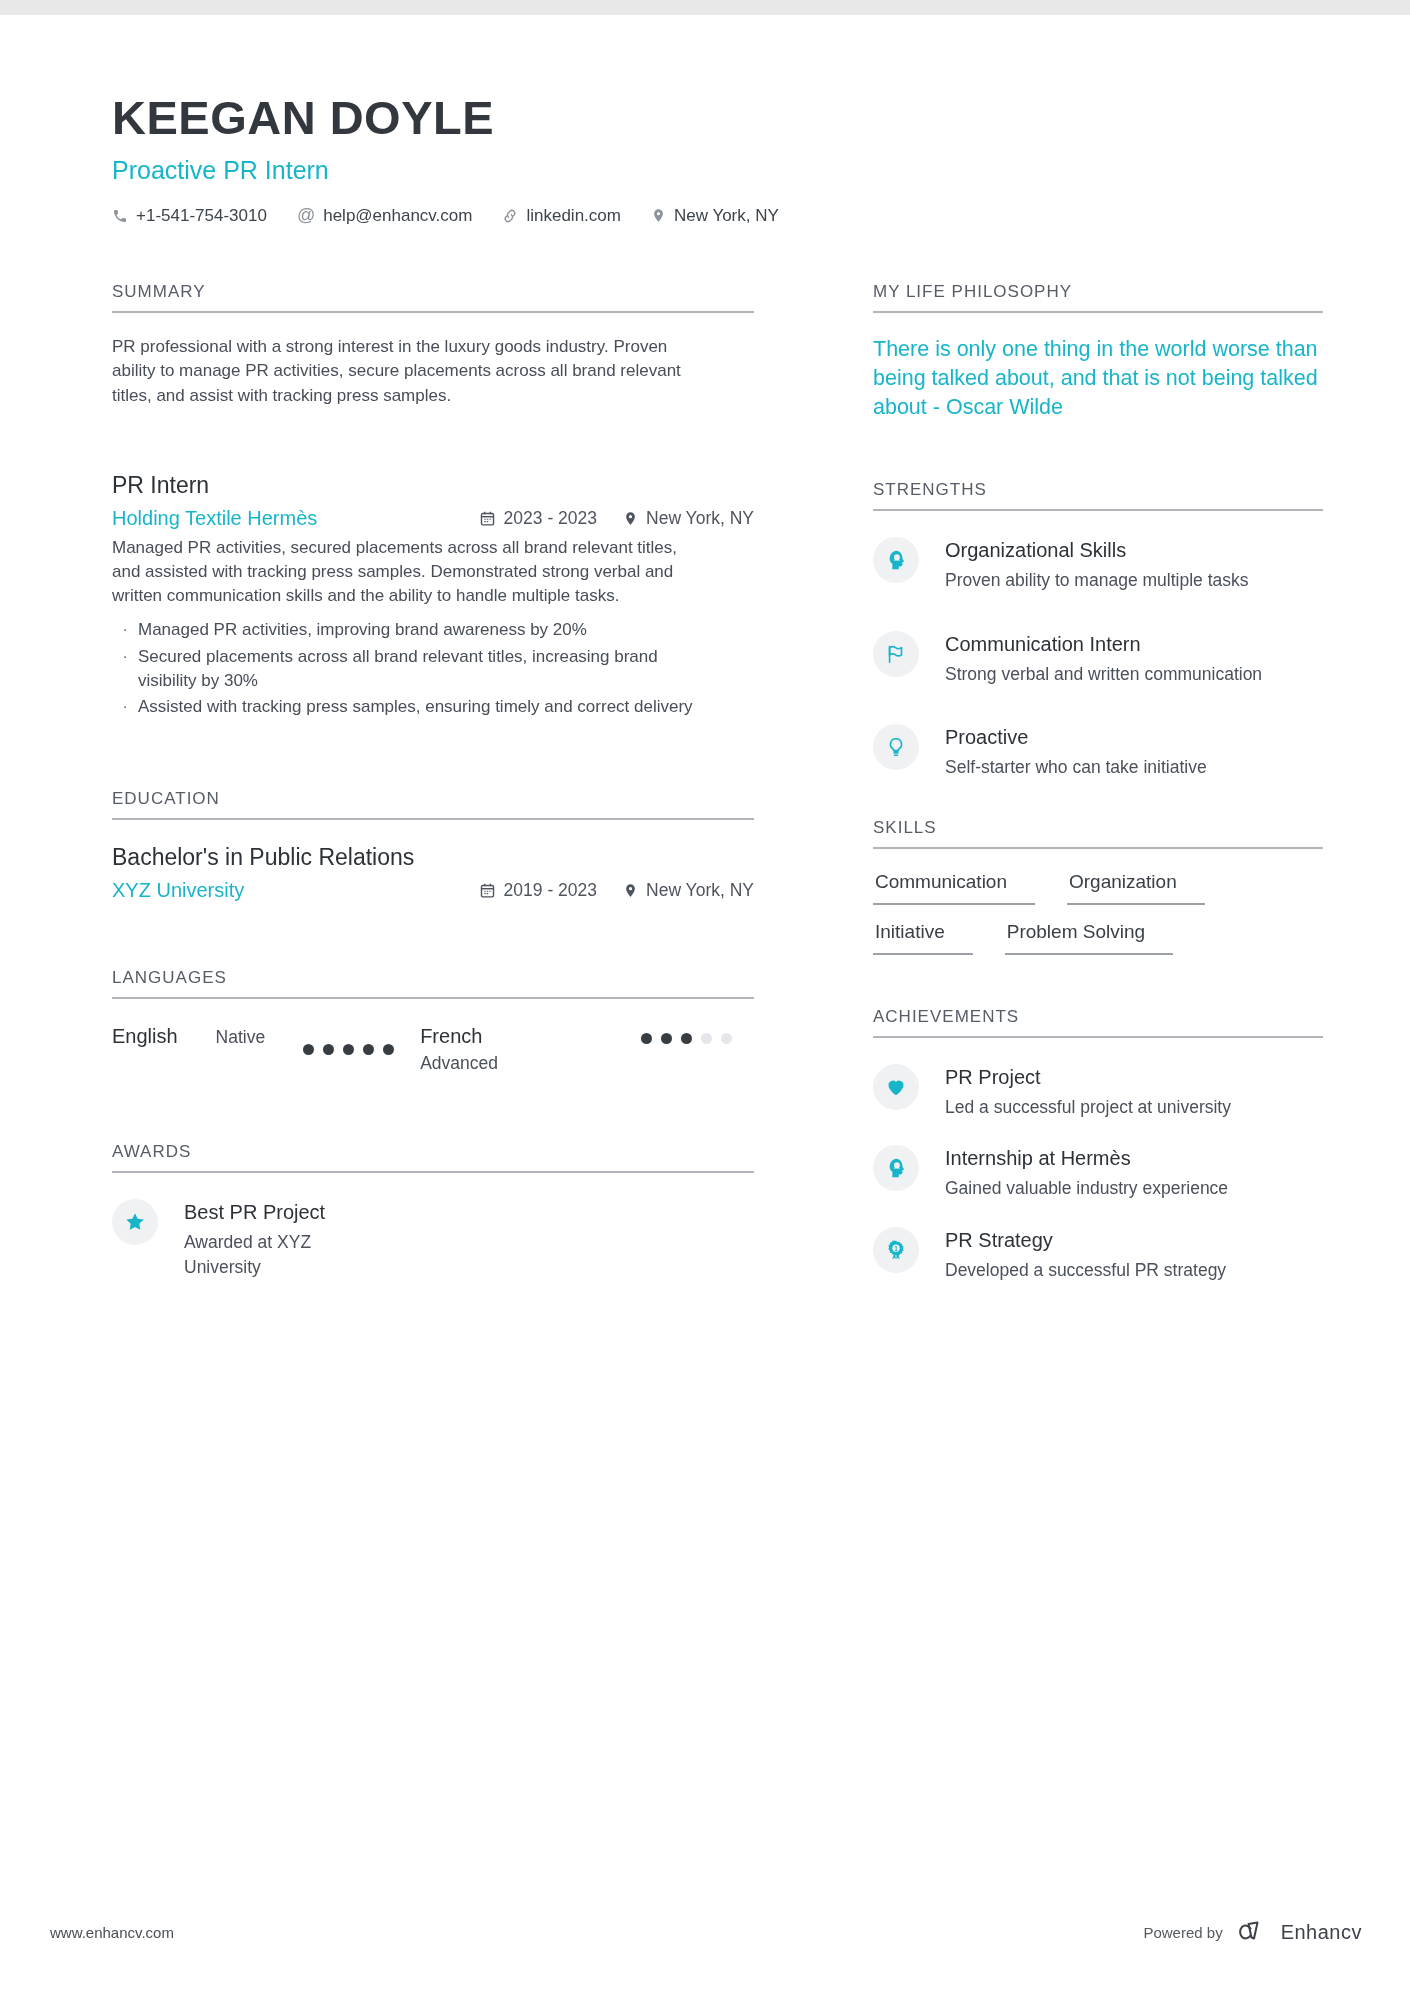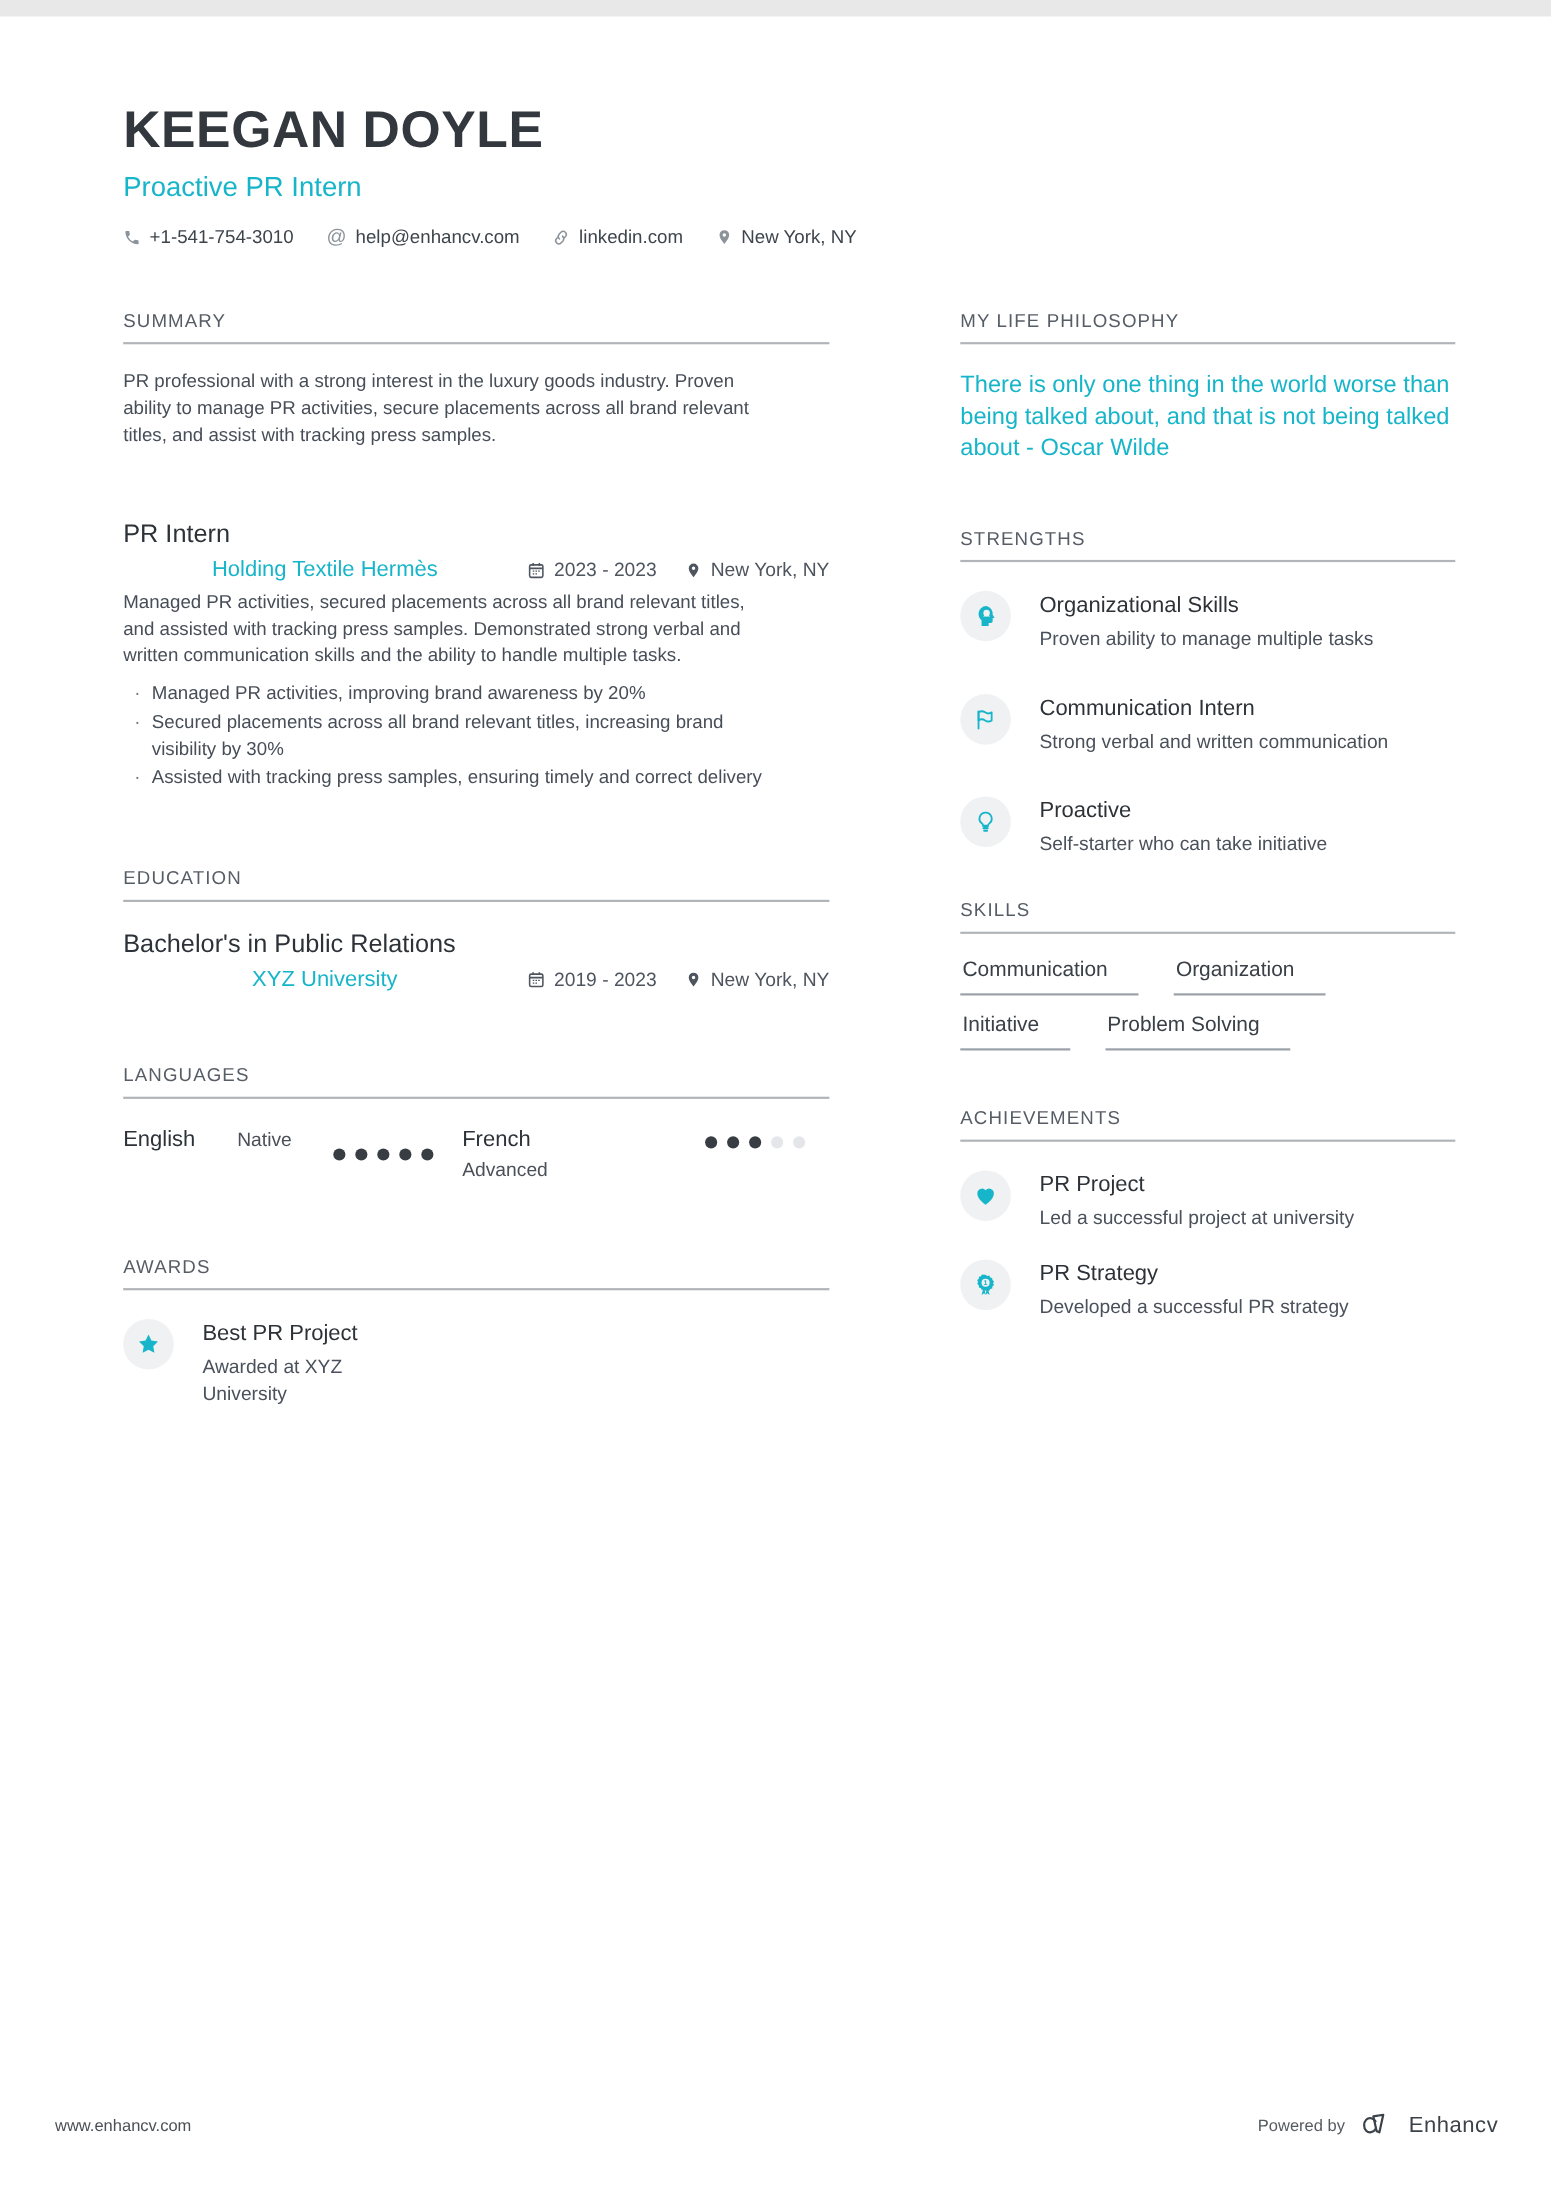--- a/index.html
+++ b/index.html
@@ -33,21 +33,21 @@
     font-size:17px;color:#565d66;letter-spacing:1px;
     padding-bottom:9px;border-bottom:2px solid #b1b5ba;
   }
 
   
   .summary-text{margin-top:22px;font-size:17px;line-height:1.42;max-width:580px;color:#474e58;}
   .sec-summary{margin-bottom:64px;}
 
   
   .role-title{margin-top:24px;font-size:23px;color:#2c3238;}
-  .meta-row{display:flex;align-items:center;margin-top:8px;text-align:center;}
+  .meta-row{display:flex;align-items:center;margin-top:8px;}
   .org-name{font-size:20px;color:#17b5c9;flex:1 1 auto;}
   .meta-group{display:flex;align-items:center;gap:8px;font-size:17.5px;color:#4e555e;white-space:nowrap;}
   .meta-group + .meta-group{margin-left:26px;}
   .meta-group svg{display:block;color:#4e555e;}
   .exp-desc{margin-top:6px;font-size:17px;line-height:1.42;max-width:585px;color:#474e58;}
   .bullets{margin-top:10px;}
   .bullet{display:flex;font-size:17px;line-height:1.4;color:#474e58;margin-top:3px;}
   .bullet-marker{flex:0 0 26px;color:#70767d;text-align:center;line-height:1.4;}
   .bullet-text{max-width:555px;}
   .sec-experience{margin-bottom:70px;}
@@ -355,20 +355,33 @@
                 <svg width="22" height="22" viewBox="0 0 24 24" fill="currentColor">
                     <path d="M12 21s-8.2-5.4-8.2-11.2A4.7 4.7 0 0 1 12 6.6a4.7 4.7 0 0 1 8.2 3.2C20.2 15.6 12 21 12 21z"></path>
                   </svg>
               </div>
               <div class="icon-item-body">
                 <div class="icon-item-title">PR Project</div>
                 <div class="icon-item-desc ach-desc">Led a successful project at university</div>
               </div>
             </div>
 
+            <div class="icon-item">
+              <div class="icon-circle">
+                <svg width="22" height="22" viewBox="0 0 24 24" fill="currentColor">
+                    <path d="M13 2a8 8 0 0 0-8 8c0 2.5 1.2 4.7 3 6.1V22h7v-3h2a2 2 0 0 0 2-2v-3h2l-2-3.3A8 8 0 0 0 13 2z"></path>
+                    <circle cx="13" cy="9" r="3.2" fill="#f0f1f3"></circle>
+                    <path d="M13 9l3.5 3.5h-7z" fill="#f0f1f3"></path>
+                  </svg>
+              </div>
+              <div class="icon-item-body">
+                <div class="icon-item-title">Internship at Hermès</div>
+                <div class="icon-item-desc ach-desc">Gained valuable industry experience</div>
+              </div>
+            </div>
 
             <div class="icon-item">
               <div class="icon-circle">
                 <svg width="22" height="22" viewBox="0 0 24 24" fill="currentColor">
                     <path d="M12 2l1.6 1.2 2-.3 1 1.8 2 .5.1 2 1.6 1.3-.8 1.9.8 1.9-1.6 1.3-.1 2-2 .5-1 1.8-2-.3L12 18l-1.6-1.2-2 .3-1-1.8-2-.5-.1-2L3.7 11l.8-1.9-.8-1.9L5.3 6l.1-2 2-.5 1-1.8 2 .3z"></path>
                     <circle cx="12" cy="10" r="4" fill="#f0f1f3"></circle>
                     <text x="12" y="12.6" font-size="7" text-anchor="middle" fill="#17b5c9" font-family="Liberation Sans, sans-serif" font-weight="bold">1</text>
                     <path d="M9.5 16.5L8 22l2.5-1.6L12 22l-1-5.5zM14.5 16.5L16 22l-2.5-1.6L12 22l1-5.5z"></path>
                   </svg>
               </div>

